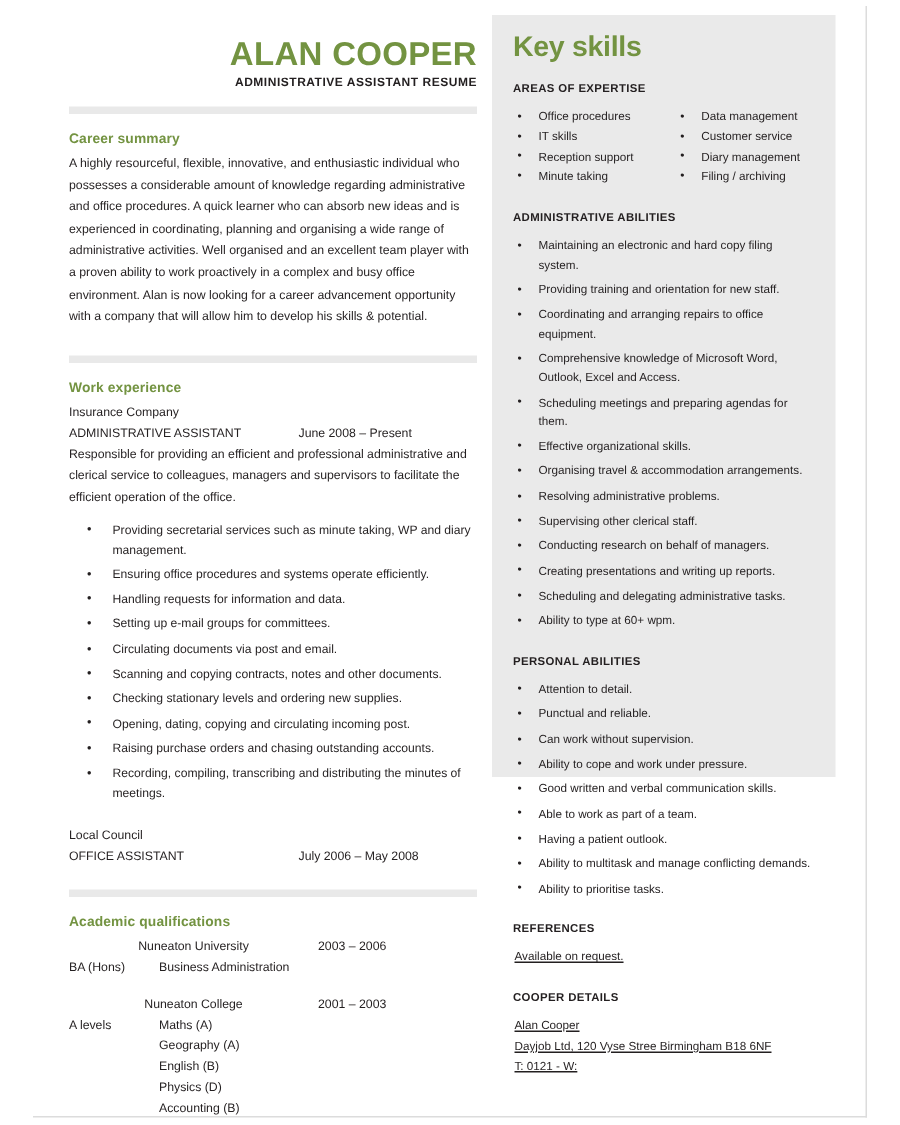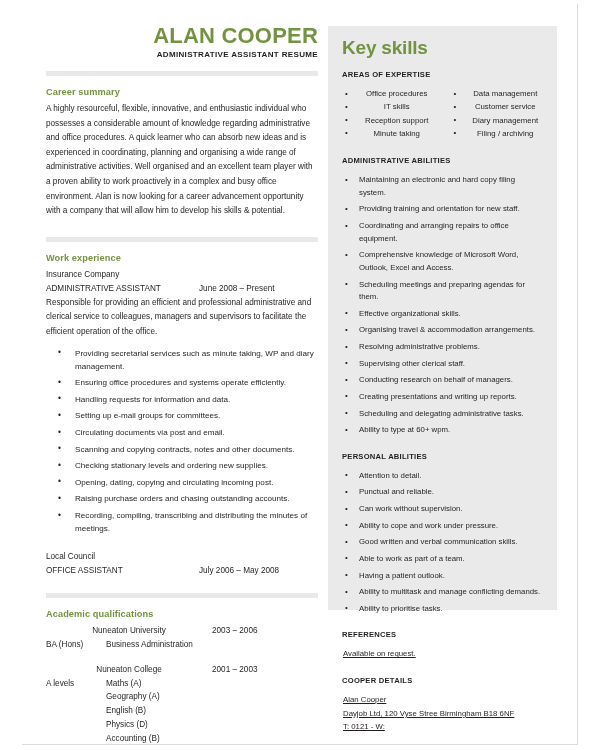--- a/index.html
+++ b/index.html
@@ -27,23 +27,23 @@
   }
   .sheet {
     position: absolute;
     inset: 0;
   }
 
   
   .panel {
     position: absolute;
     left: 306px;
-    top: 22px;
+    top: 6px;
     width: 229px;
-    height: 584px;
+    height: 508px;
     background: #eaeaea;
   }
   .panel-inner {
     padding: 12px 14px 0 14px;
   }
   .panel-title {
     color: #739341;
     font-size: 19px;
     font-weight: bold;
     letter-spacing: -0.2px;
@@ -75,21 +75,20 @@
   ul.bl li::before {
     content: "\2022";
     position: absolute;
     left: 3px;
     top: -0.5px;
     font-size: 8px;
   }
   .expertise {
     display: flex;
     gap: 16px;
-    text-align: center;
   }
   .expertise ul.bl { width: 50%; }
   .expertise ul.bl li { margin-bottom: 2px; line-height: 1.45; }
 
   .panel-plain {
     font-size: 7.8px;
     line-height: 1.62;
     margin: 1px;
     text-decoration: underline;
   }

